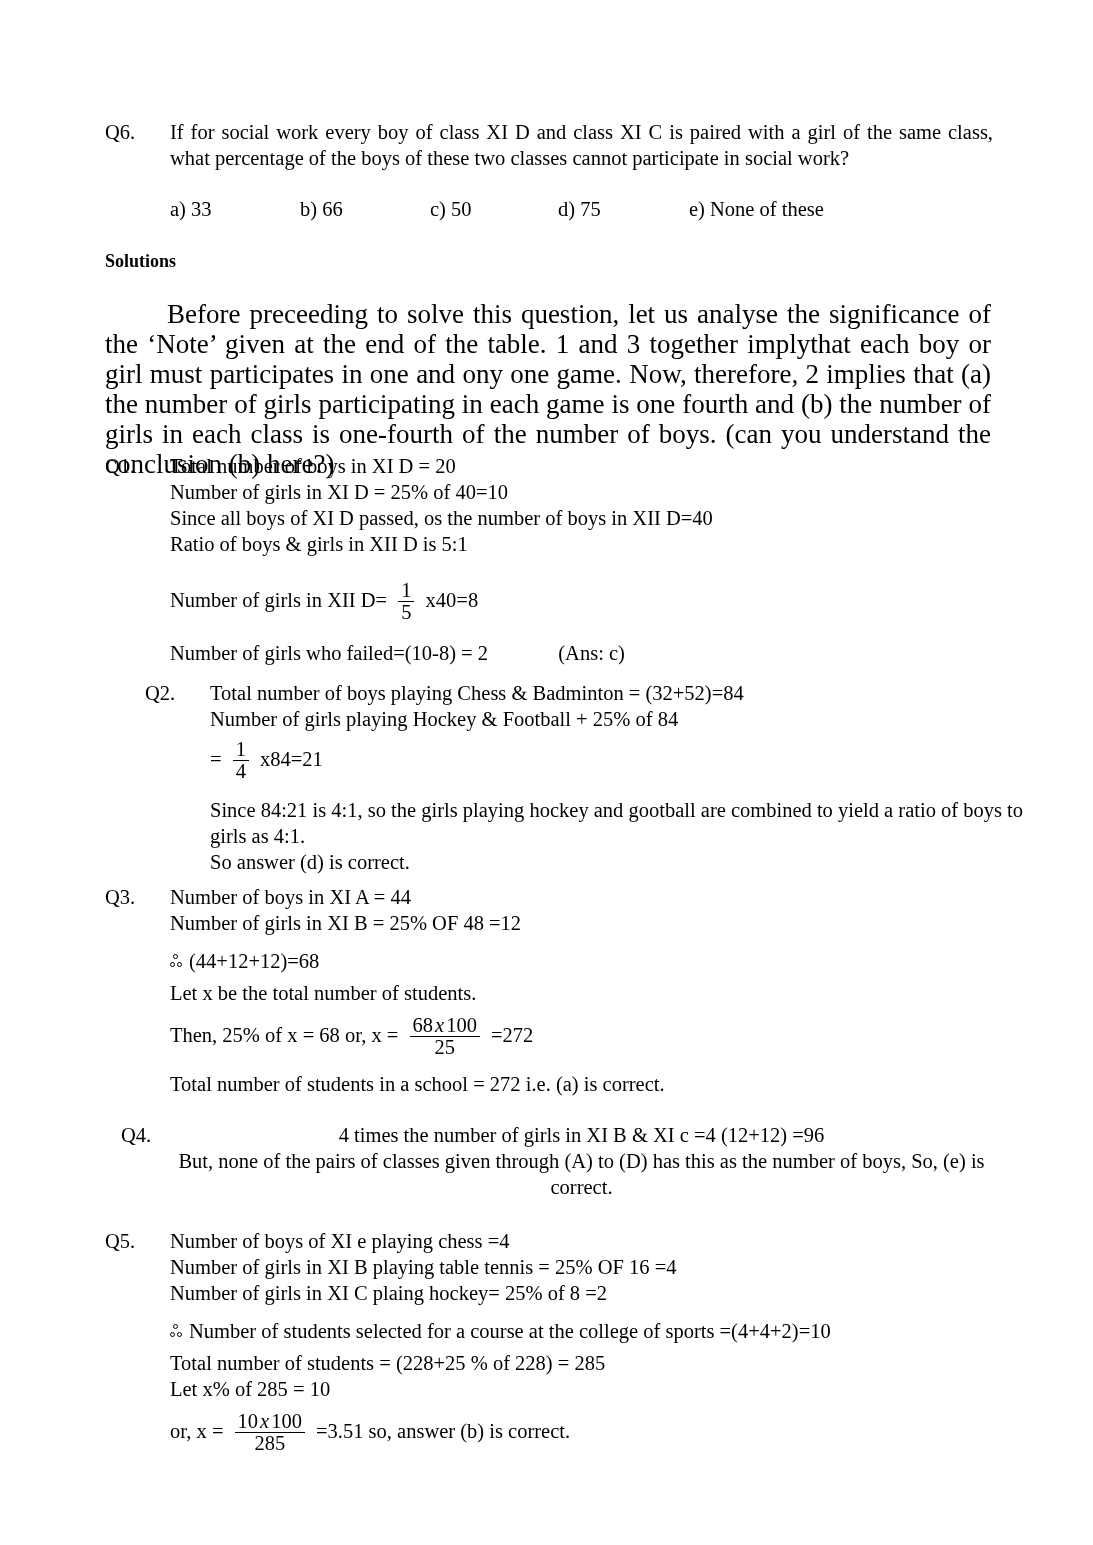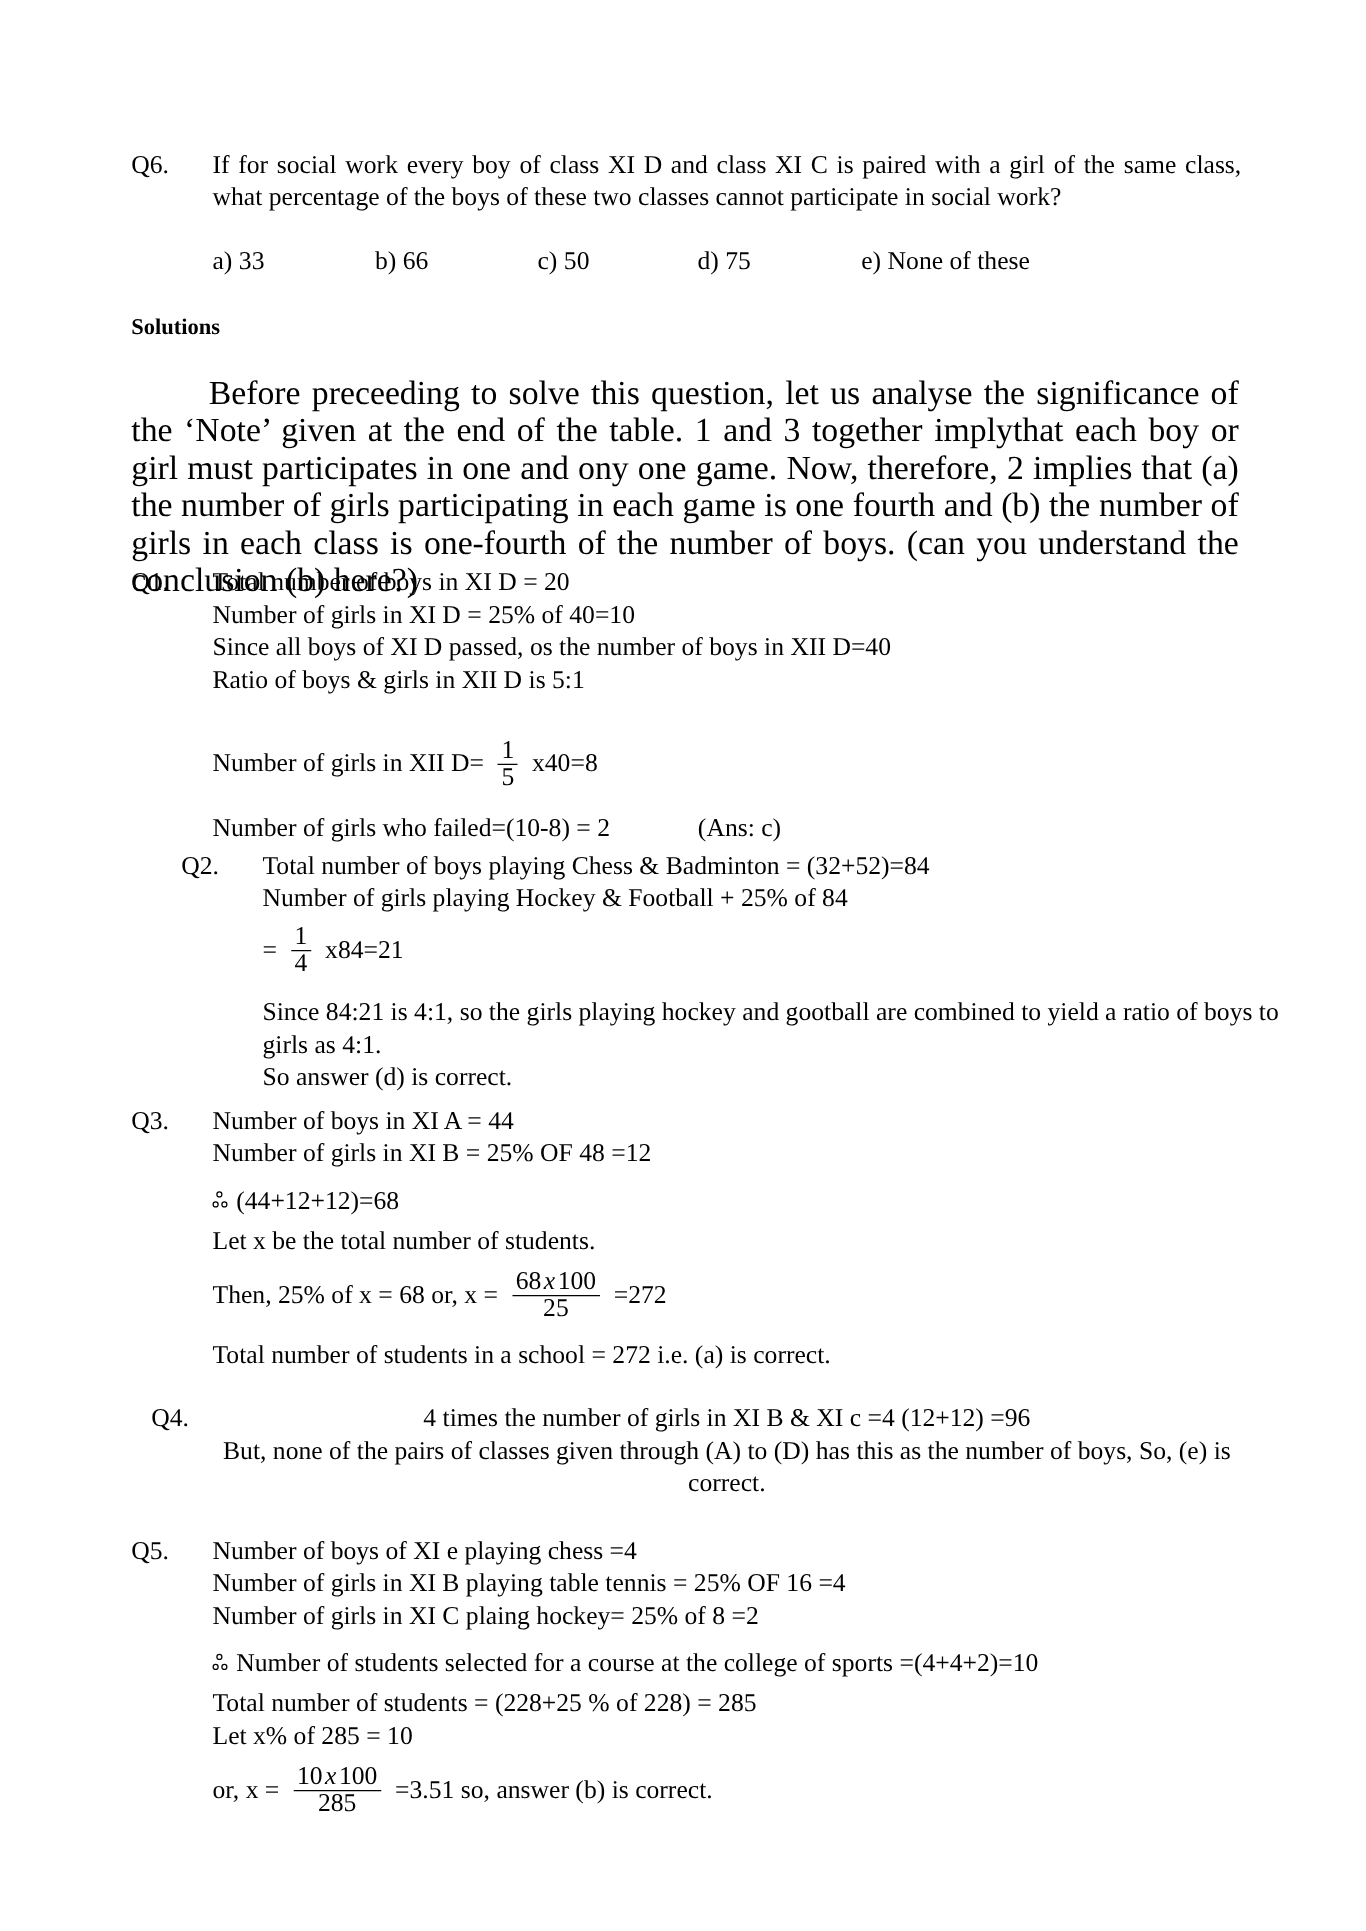--- a/index.html
+++ b/index.html
@@ -153,21 +153,21 @@
   <div class="para" style="top:283px;">Before preceeding to solve this question, let us analyse the significance of the ‘Note’ given at the end of the table. 1 and 3 together implythat each boy or girl must participates in one and ony one game. Now, therefore, 2 implies that (a) the number of girls participating in each game is one fourth and (b) the number of girls in each class is one-fourth of the number of boys. (can you understand the conclusion (b) here?)</div>
 
   <div class="qblock" style="top:437px;">
     <div class="qlabel">Q1.</div>
     <div class="qbody">
       <div class="line">Total number of boys in XI D = 20</div>
       <div class="line">Number of girls in  XI D = 25% of 40=10</div>
       <div class="line">Since all boys of  XI D passed, os the number of boys in  XII D=40</div>
       <div class="line">Ratio of boys &amp; girls in  XII D is 5:1</div>
 
-      <div class="fracline" style="margin-top:34px;">
+      <div class="fracline" style="margin-top:24px;">
         <span>Number of girls in  XII D=</span>
         <span class="frac">
           <span class="num">1</span>
           <span class="den">5</span>
         </span>
         <span>x40=8</span>
       </div>
 
       <div class="line" style="margin-top:16px;">
         <span>Number of girls who failed=(10-8) = 2</span>

